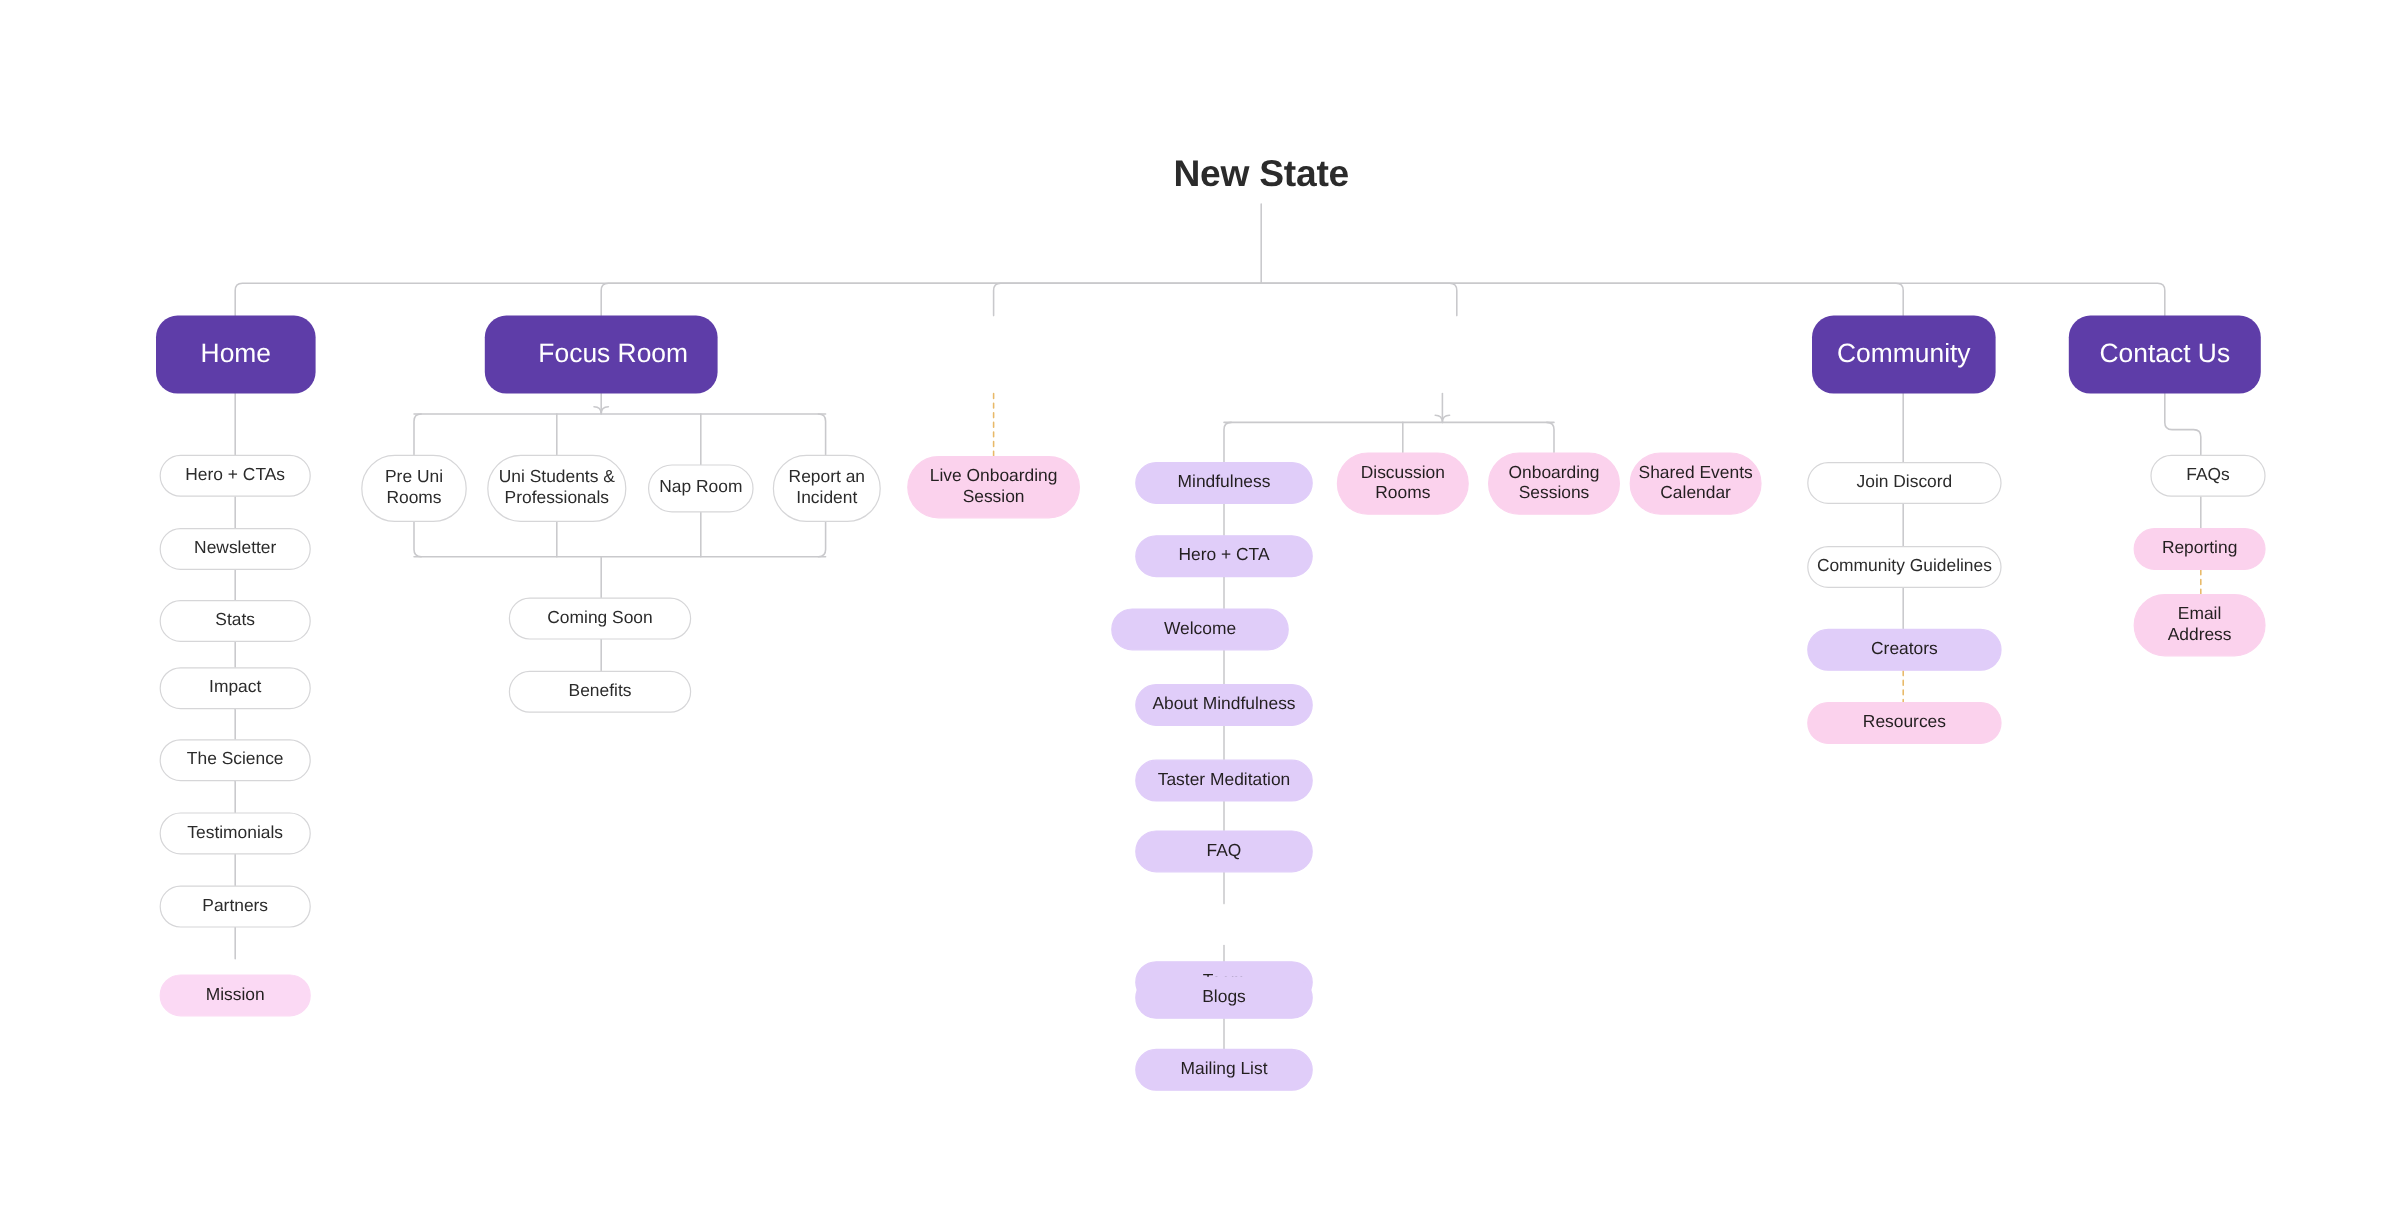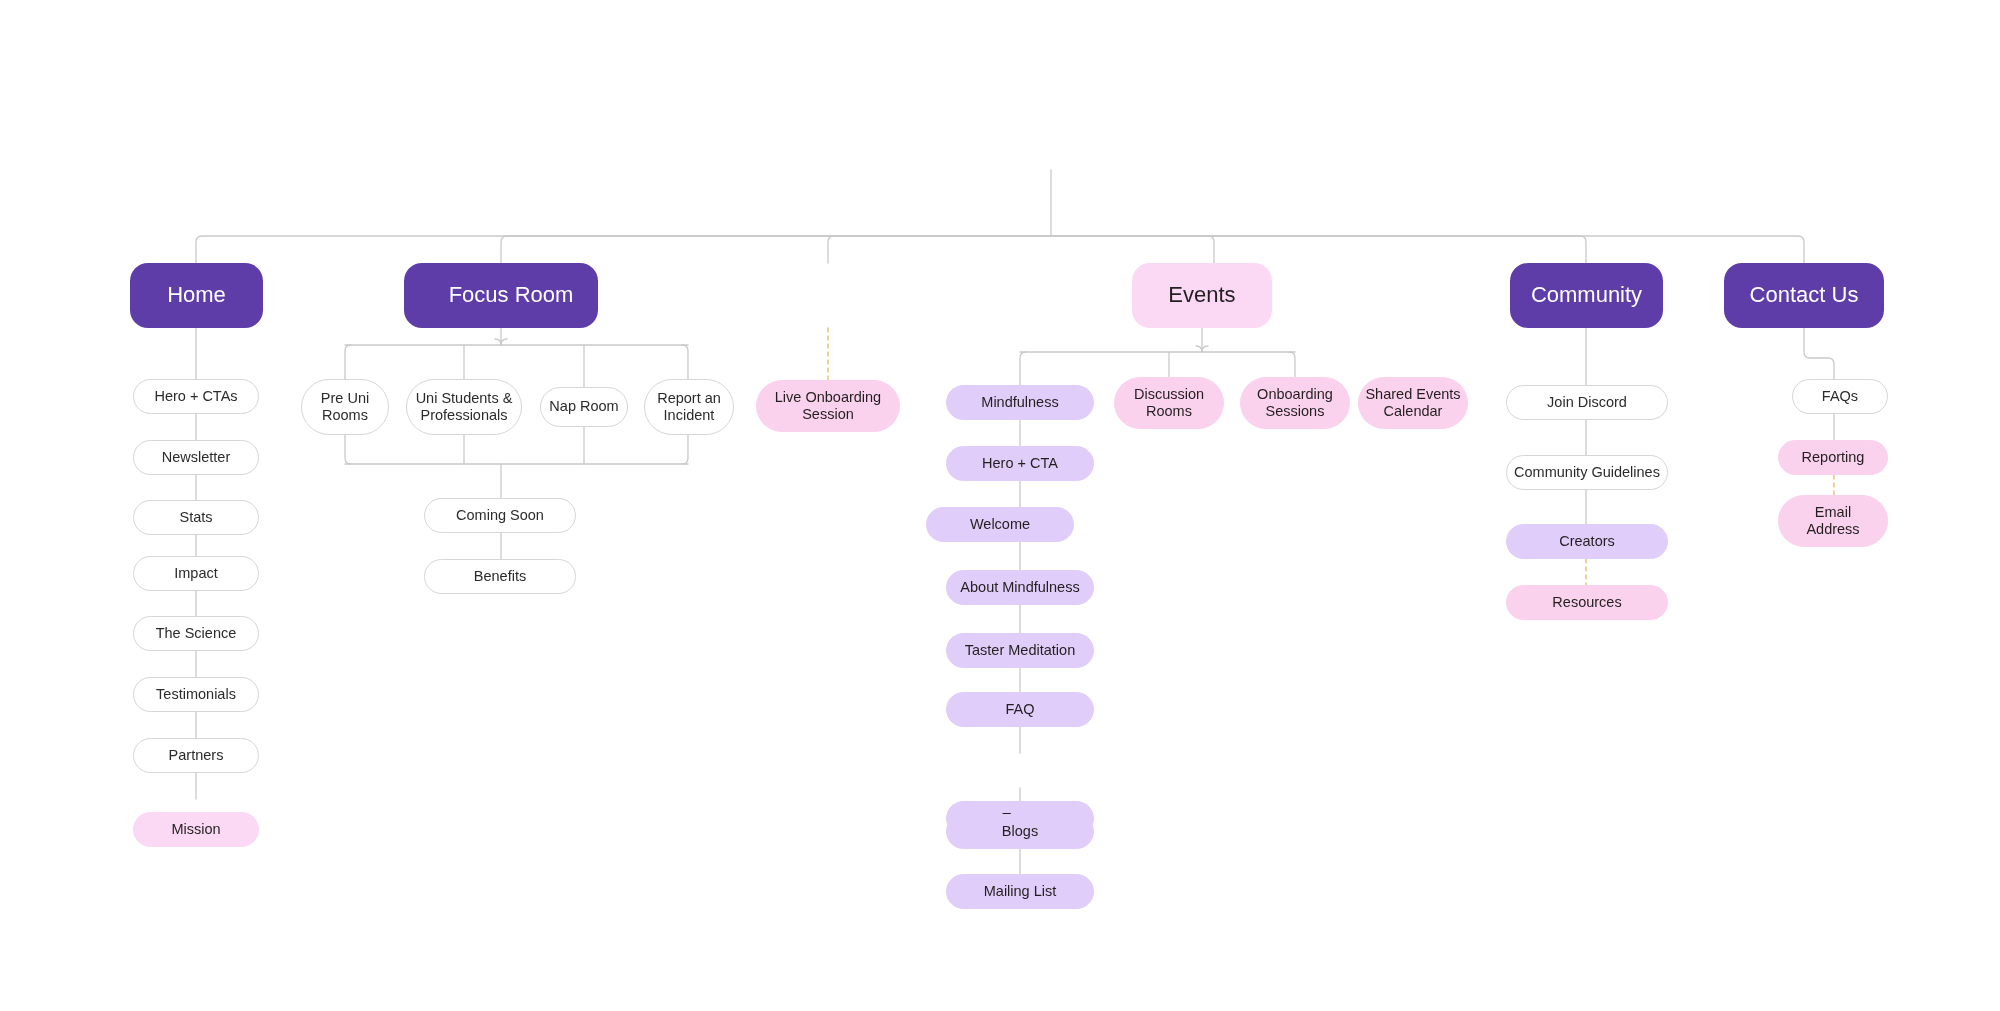--- a/index.html
+++ b/index.html
@@ -158,20 +158,21 @@
       <path d="M1586,420 L1586,455"></path>
       <path d="M1586,490 L1586,524"></path>
       <path d="M1586,559 L1586,585" stroke="#e8b968" stroke-dasharray="4 4"></path>
 
       <path d="M1804,328 L1804,352 q0,6 6,6 L1828,358 q6,0 6,6 L1834,379"></path>
       <path d="M1834,414 L1834,440"></path>
       <path d="M1834,475 L1834,495" stroke="#e8b968" stroke-dasharray="4 4"></path>
     </g>
   </svg>
 
+  <div class="root-title" style="left: 961px; top: 120px; width: 180px; height: 50px;">New State</div>
 
   <div class="node lvl1 purple" style="left: 130px; top: 263px; width: 133px; height: 65px;">Home</div>
   <div class="node leaf white" style="left: 133px; top: 379px; width: 126px; height: 35px;">Hero + CTAs</div>
   <div class="node leaf white" style="left: 133px; top: 440px; width: 126px; height: 35px;">Newsletter</div>
   <div class="node leaf white" style="left: 133px; top: 500px; width: 126px; height: 35px;">Stats</div>
   <div class="node leaf white" style="left: 133px; top: 556px; width: 126px; height: 35px;">Impact</div>
   <div class="node leaf white" style="left: 133px; top: 616px; width: 126px; height: 35px;">The Science</div>
   <div class="node leaf white" style="left: 133px; top: 677px; width: 126px; height: 35px;">Testimonials</div>
   <div class="node leaf white" style="left: 133px; top: 738px; width: 126px; height: 35px;">Partners</div>
   <div class="node leaf pinkpale" style="left: 133px; top: 799px; width: 126px; height: 35px;">Mission</div>
@@ -183,21 +184,20 @@
 Professionals</div>
   <div class="node leaf white" style="left: 540px; top: 387px; width: 88px; height: 40px;">Nap Room</div>
   <div class="node leaf white" style="left: 644px; top: 379px; width: 90px; height: 56px;">Report an
 Incident</div>
   <div class="node leaf white" style="left: 424px; top: 498px; width: 152px; height: 35px;">Coming Soon</div>
   <div class="node leaf white" style="left: 424px; top: 559px; width: 152px; height: 35px;">Benefits</div>
 
   <div class="node leaf pink" style="left: 756px; top: 380px; width: 144px; height: 52px;">Live Onboarding
 Session</div>
 
-  <div class="node lvl1 pink" style="left: 1132px; top: 263px; width: 140px; height: 65px;">Events</div>
   <div class="node leaf lavender" style="left: 946px; top: 385px; width: 148px; height: 35px;">Mindfulness</div>
   <div class="node leaf pink" style="left: 1114px; top: 377px; width: 110px; height: 52px;">Discussion
 Rooms</div>
   <div class="node leaf pink" style="left: 1240px; top: 377px; width: 110px; height: 52px;">Onboarding
 Sessions</div>
   <div class="node leaf pink" style="left: 1358px; top: 377px; width: 110px; height: 52px;">Shared Events
 Calendar</div>
   <div class="node leaf lavender" style="left: 946px; top: 446px; width: 148px; height: 35px;">Hero + CTA</div>
   <div class="node leaf lavender" style="left: 926px; top: 507px; width: 148px; height: 35px;">Welcome</div>
   <div class="node leaf lavender" style="left: 946px; top: 570px; width: 148px; height: 35px;">About Mindfulness</div>

